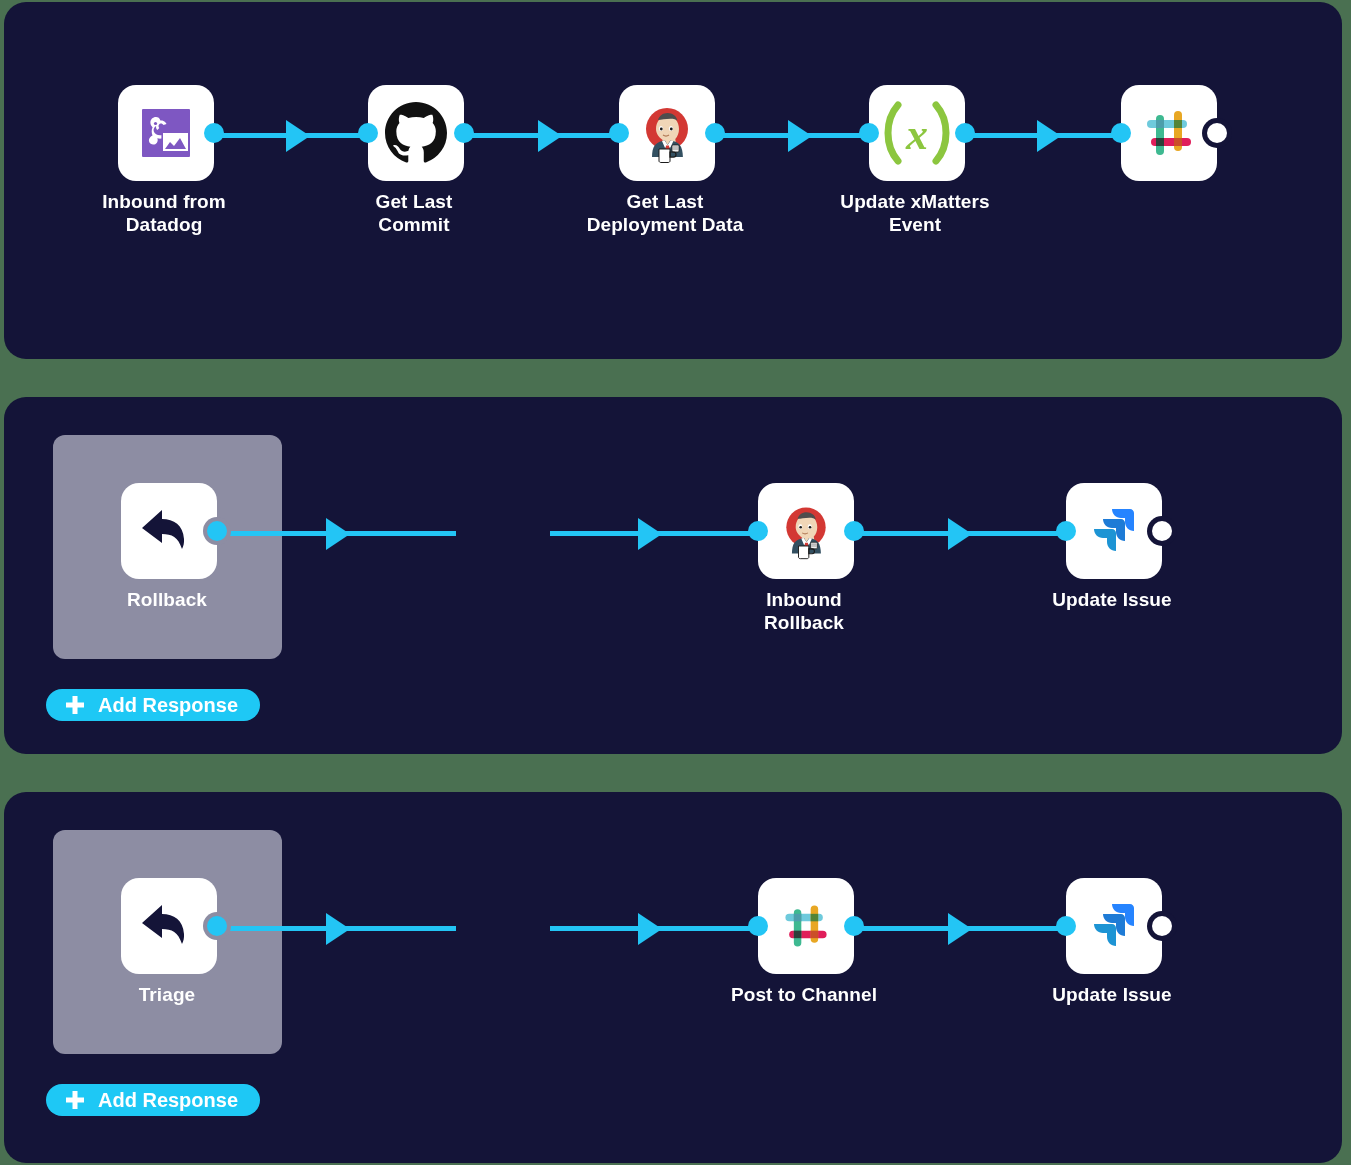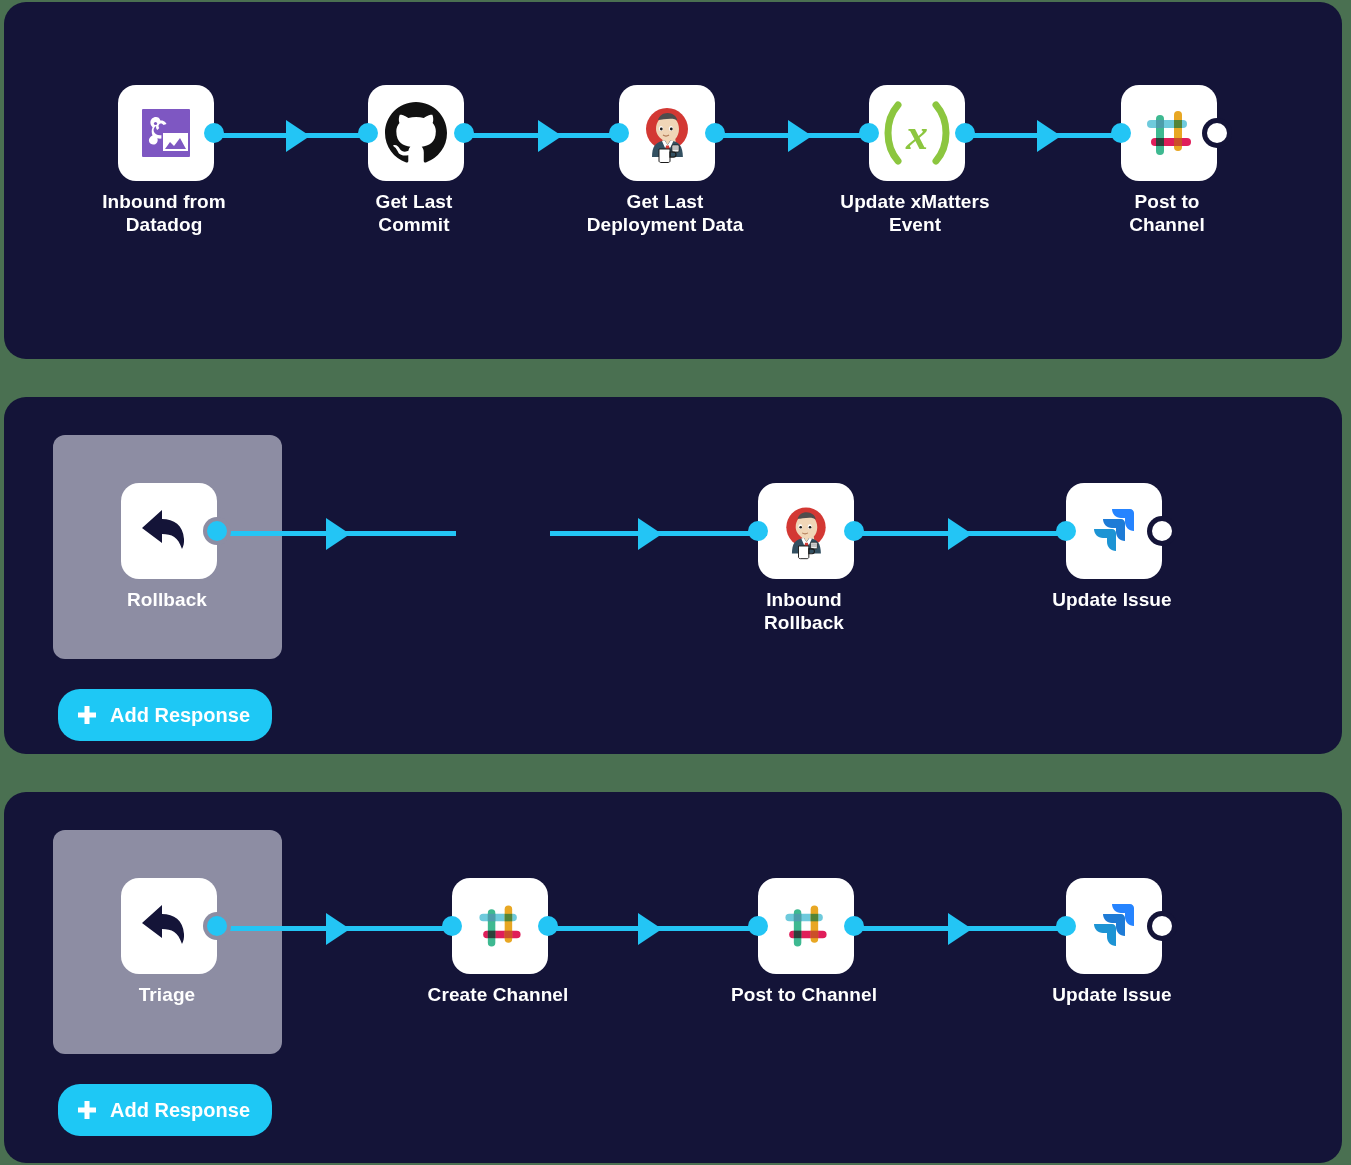--- a/index.html
+++ b/index.html
@@ -111,22 +111,22 @@
     height: 0;
     border-top: 16px solid transparent;
     border-bottom: 16px solid transparent;
     border-left: 24px solid #23c5f5;
     z-index: 3;
   }
 
   
   .add-response {
     position: absolute;
-    left: 54px;
-    height: 52px;
+    left: 42px;
+    height: 32px;
     padding: 0 22px 0 18px;
     background: #1ec8f5;
     border: none;
     border-radius: 22px;
     color: #ffffff;
     font-family: "Liberation Sans", sans-serif;
     font-size: 20px;
     font-weight: bold;
     display: flex;
     align-items: center;
@@ -236,22 +236,20 @@
             <line class="slack-bar" x1="40" y1="45" x2="40" y2="13" stroke="#e8a723"></line>
           </g>
           <g opacity="0.85">
             <rect x="18" y="18" width="8" height="8" fill="#4f9ab0"></rect>
             <rect x="36" y="18" width="8" height="8" fill="#3a7f3a"></rect>
             <rect x="18" y="36" width="8" height="8" fill="#2b2b2b"></rect>
             <rect x="36" y="36" width="8" height="8" fill="#c6402b"></rect>
           </g>
         </svg>
       </div>
-      <div class="node-label">Post to
-Channel</div>
     </div>
   </div>
 
   <div class="panel panel-2">
 
     <div class="group-box gb-2"></div>
 
     <div class="link" style="left:215px; top:134px; width:237px;"></div>
     <div class="link-arrow" style="left:322px; top:121px;"></div>
 
@@ -335,61 +333,40 @@
     <div class="node" style="left:115px; top:86px;">
       <div class="node-tile">
         <span class="port out" style="box-shadow:0 0 0 4px #8d8da3;"></span>
         <svg width="64" height="58" viewBox="0 0 64 58">
           <path d="M25 8v9c12 0 21 6 22 20 .3 4-.5 7-2 10-4-12-10-15-20-15v9L5 26z" fill="#141438"></path>
         </svg>
       </div>
       <div class="node-label grey-ctx">Triage</div>
     </div>
 
-    <div class="node" style="left:446px; top:86px;">
+
+    <div class="node" style="left:752px; top:86px;">
       <div class="node-tile">
         <span class="port in"></span>
         <span class="port out"></span>
         <svg width="58" height="58" viewBox="0 0 62 62">
           <g stroke-linecap="round" stroke-width="8" fill="none">
             <line x1="13" y1="22" x2="45" y2="22" stroke="#6ecadc"></line>
             <line x1="17" y1="40" x2="49" y2="40" stroke="#e01e5a"></line>
             <line x1="22" y1="49" x2="22" y2="17" stroke="#3eb991"></line>
             <line x1="40" y1="45" x2="40" y2="13" stroke="#e8a723"></line>
           </g>
           <g opacity="0.85">
             <rect x="18" y="18" width="8" height="8" fill="#4f9ab0"></rect>
             <rect x="36" y="18" width="8" height="8" fill="#3a7f3a"></rect>
             <rect x="18" y="36" width="8" height="8" fill="#2b2b2b"></rect>
             <rect x="36" y="36" width="8" height="8" fill="#c6402b"></rect>
           </g>
         </svg>
       </div>
-      <div class="node-label">Create Channel</div>
-    </div>
-
-    <div class="node" style="left:752px; top:86px;">
-      <div class="node-tile">
-        <span class="port in"></span>
-        <span class="port out"></span>
-        <svg width="58" height="58" viewBox="0 0 62 62">
-          <g stroke-linecap="round" stroke-width="8" fill="none">
-            <line x1="13" y1="22" x2="45" y2="22" stroke="#6ecadc"></line>
-            <line x1="17" y1="40" x2="49" y2="40" stroke="#e01e5a"></line>
-            <line x1="22" y1="49" x2="22" y2="17" stroke="#3eb991"></line>
-            <line x1="40" y1="45" x2="40" y2="13" stroke="#e8a723"></line>
-          </g>
-          <g opacity="0.85">
-            <rect x="18" y="18" width="8" height="8" fill="#4f9ab0"></rect>
-            <rect x="36" y="18" width="8" height="8" fill="#3a7f3a"></rect>
-            <rect x="18" y="36" width="8" height="8" fill="#2b2b2b"></rect>
-            <rect x="36" y="36" width="8" height="8" fill="#c6402b"></rect>
-          </g>
-        </svg>
-      </div>
       <div class="node-label">Post to Channel</div>
     </div>
 
     <div class="node" style="left:1060px; top:86px;">
       <div class="node-tile">
         <span class="port in"></span>
         <span class="port out hollow"></span>
         <svg width="60" height="60" viewBox="0 0 60 60">
           <path d="M46 8H28c0 5 4 9 9 9h4v4c0 5 4 9 9 9V12c0-2.2-1.8-4-4-4z" fill="#2684ff"></path>
           <path d="M37 18H19c0 5 4 9 9 9h4v4c0 5 4 9 9 9V22c0-2.2-1.8-4-4-4z" fill="#1e7bd6"></path>

